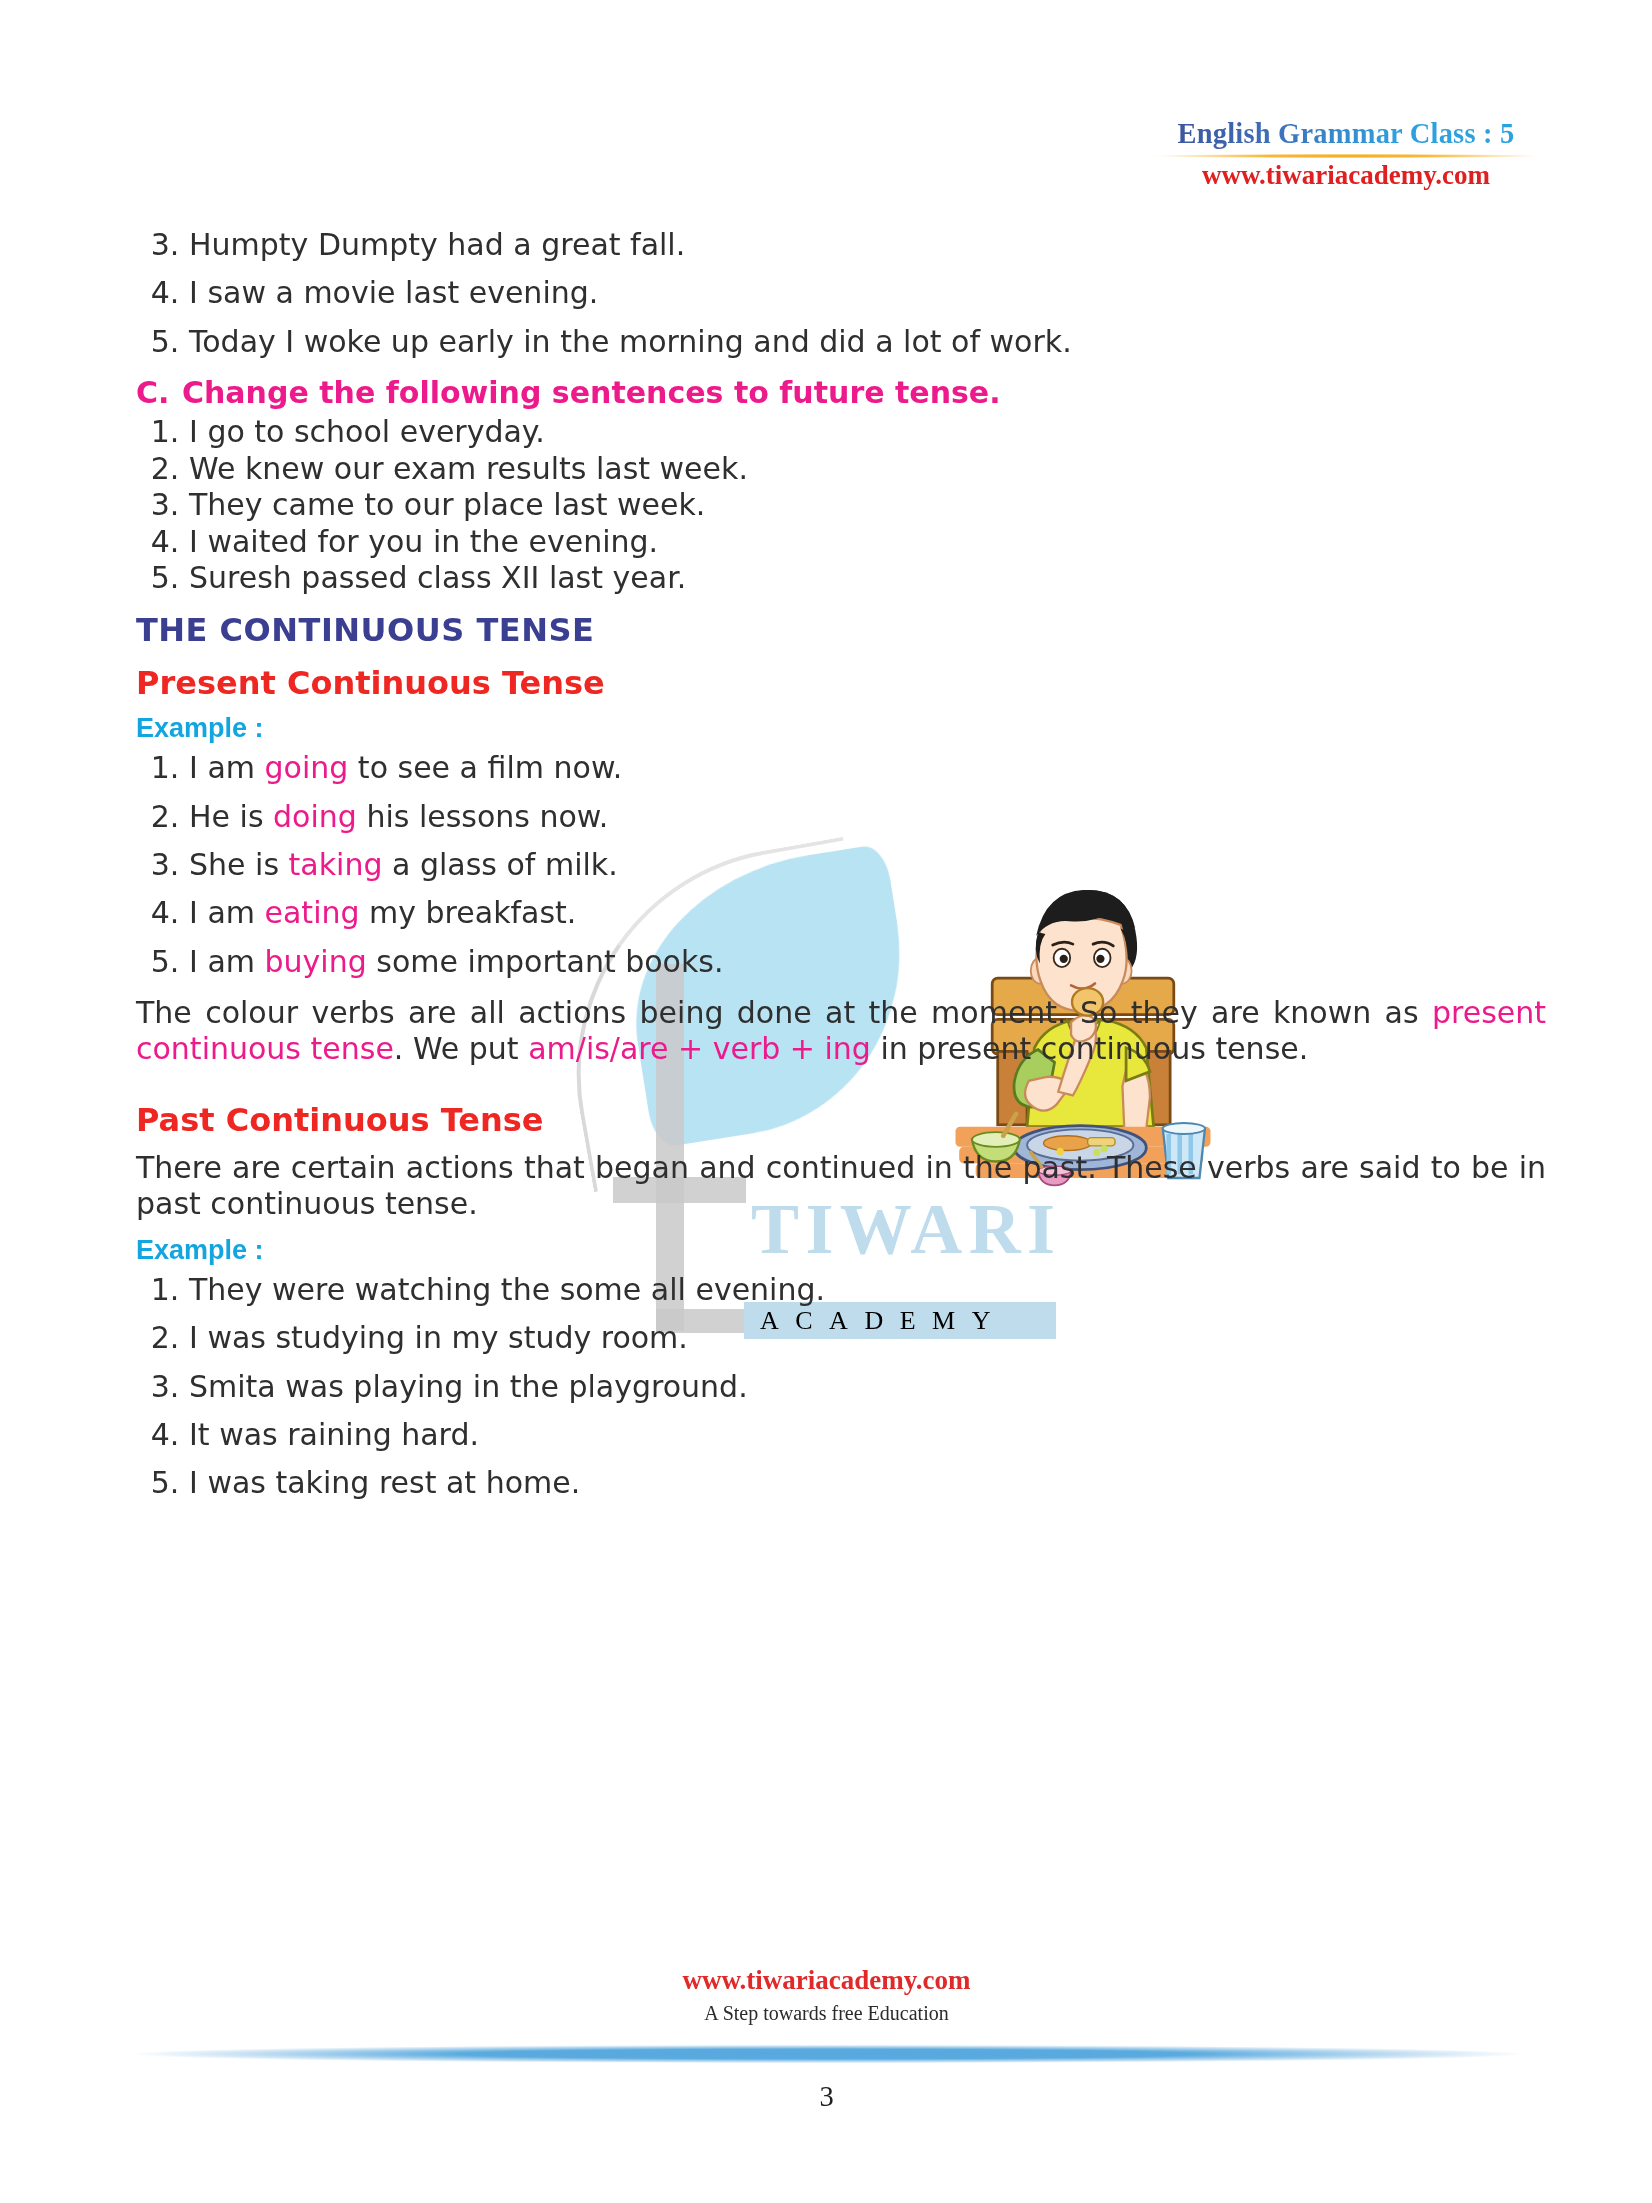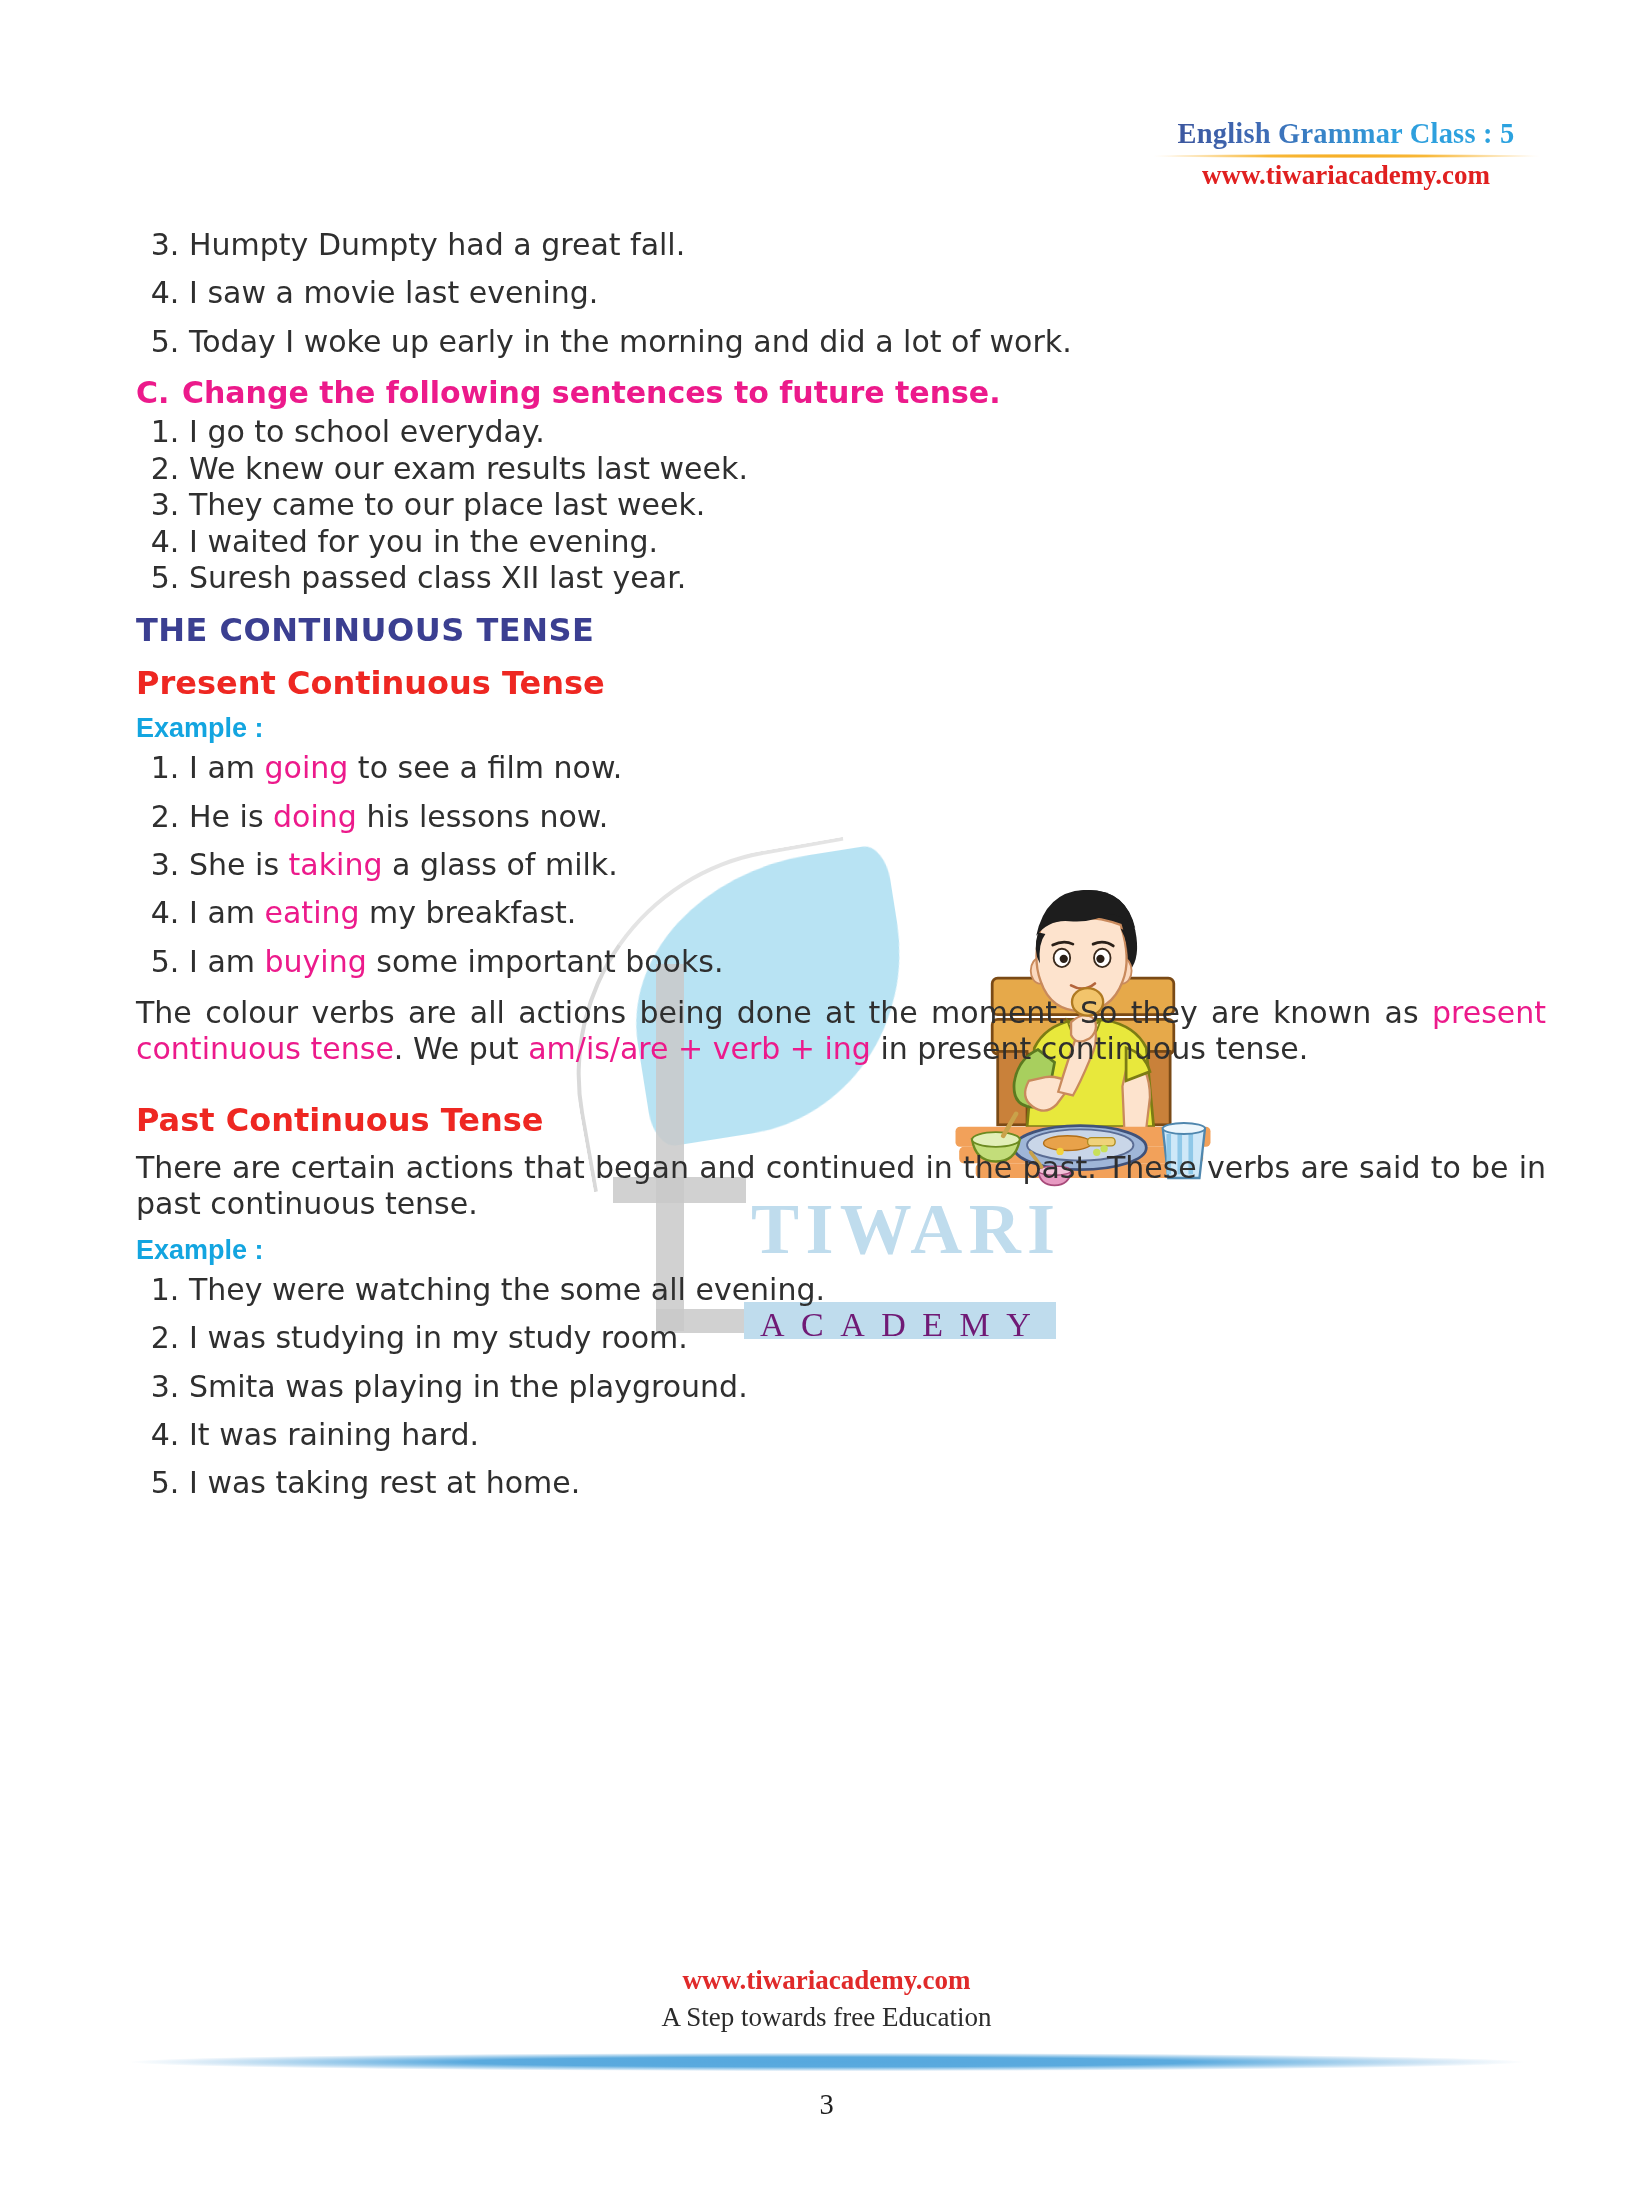--- a/index.html
+++ b/index.html
@@ -129,23 +129,23 @@
     top: 448px;
     width: 312px;
     height: 37px;
     background: #bfdced;
   }
   .wm-sub {
     position: absolute;
     left: 246px;
     top: 452px;
     font-family: "Liberation Serif", serif;
-    font-size: 34px;
+    font-size: 26px;
     letter-spacing: 16.5px;
-    color: #701a75;
+    color: #000000;
     white-space: nowrap;
     text-align: right;
   }
 
   
   .illus {
     position: absolute;
     left: 950px;
     top: 868px;
     width: 266px;
@@ -244,21 +244,21 @@
   }
   .footer-url {
     font-family: "Liberation Serif", serif;
     font-weight: bold;
     font-size: 27px;
     color: #e02a2a;
     letter-spacing: 0px;
   }
   .footer-tag {
     font-family: "Liberation Serif", serif;
-    font-size: 27px;
+    font-size: 20px;
     color: #2b2b2b;
     margin-top: 5.5px;
   }
   .footer-band {
     margin: 20px auto 0 auto;
     width: 1396px;
     height: 18.4px;
     background: radial-gradient(ellipse 50% 52% at 50% 50%, #56a8de 0%, #5aaade 52%, rgba(120,180,225,0.25) 90%, rgba(255,255,255,0) 100%);
     border-radius: 50%;
   }

